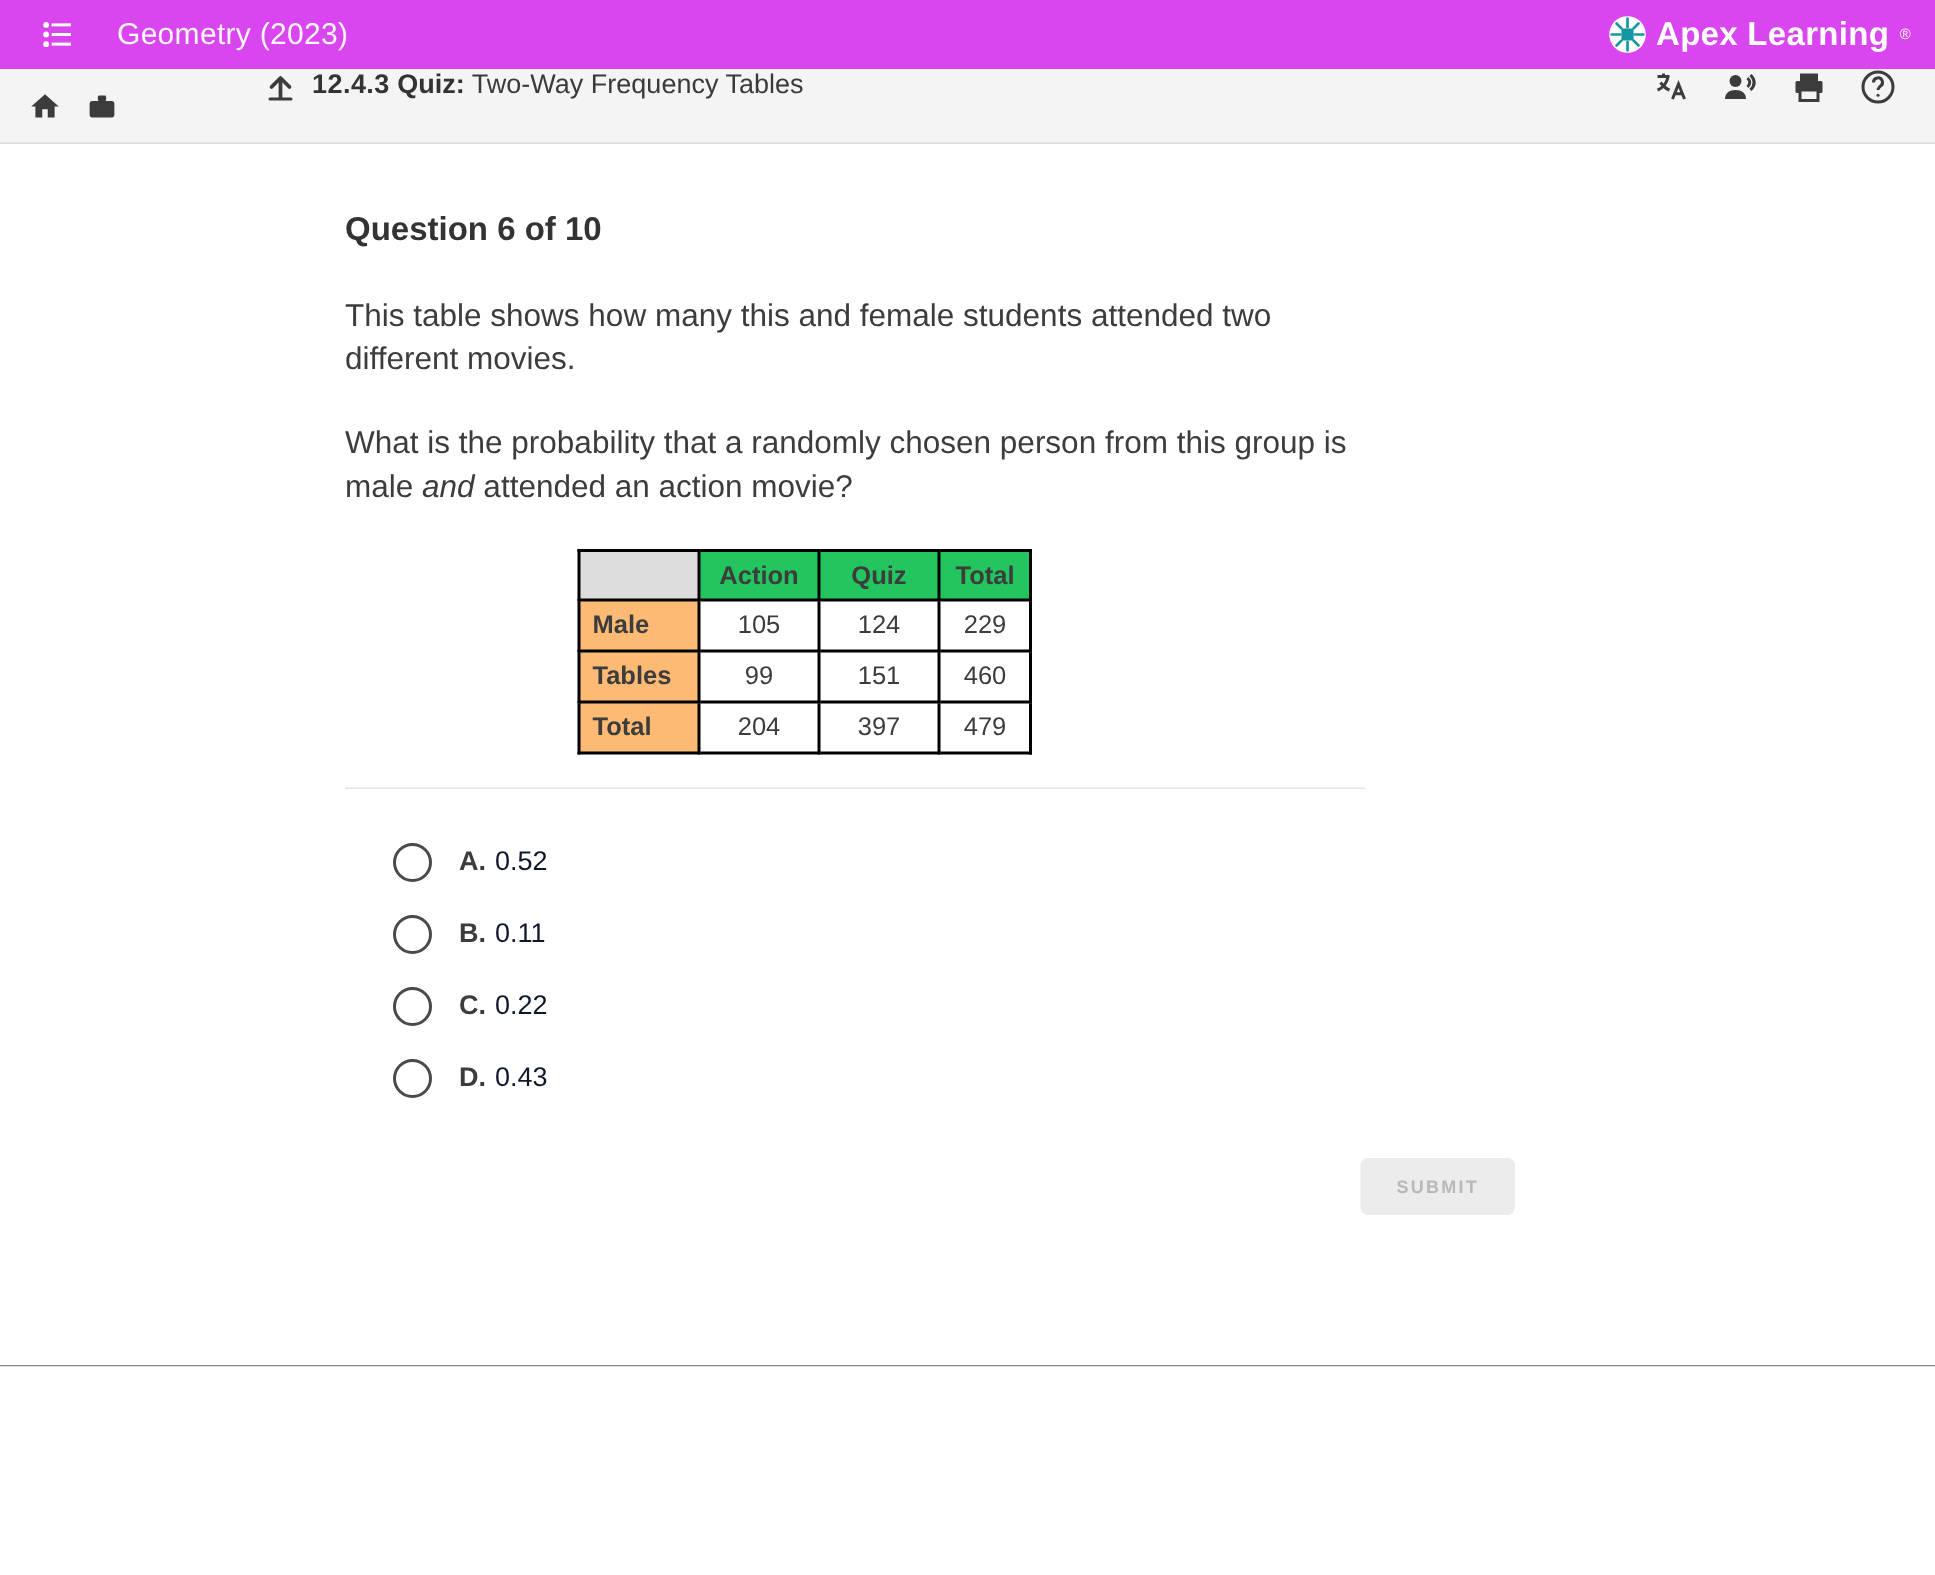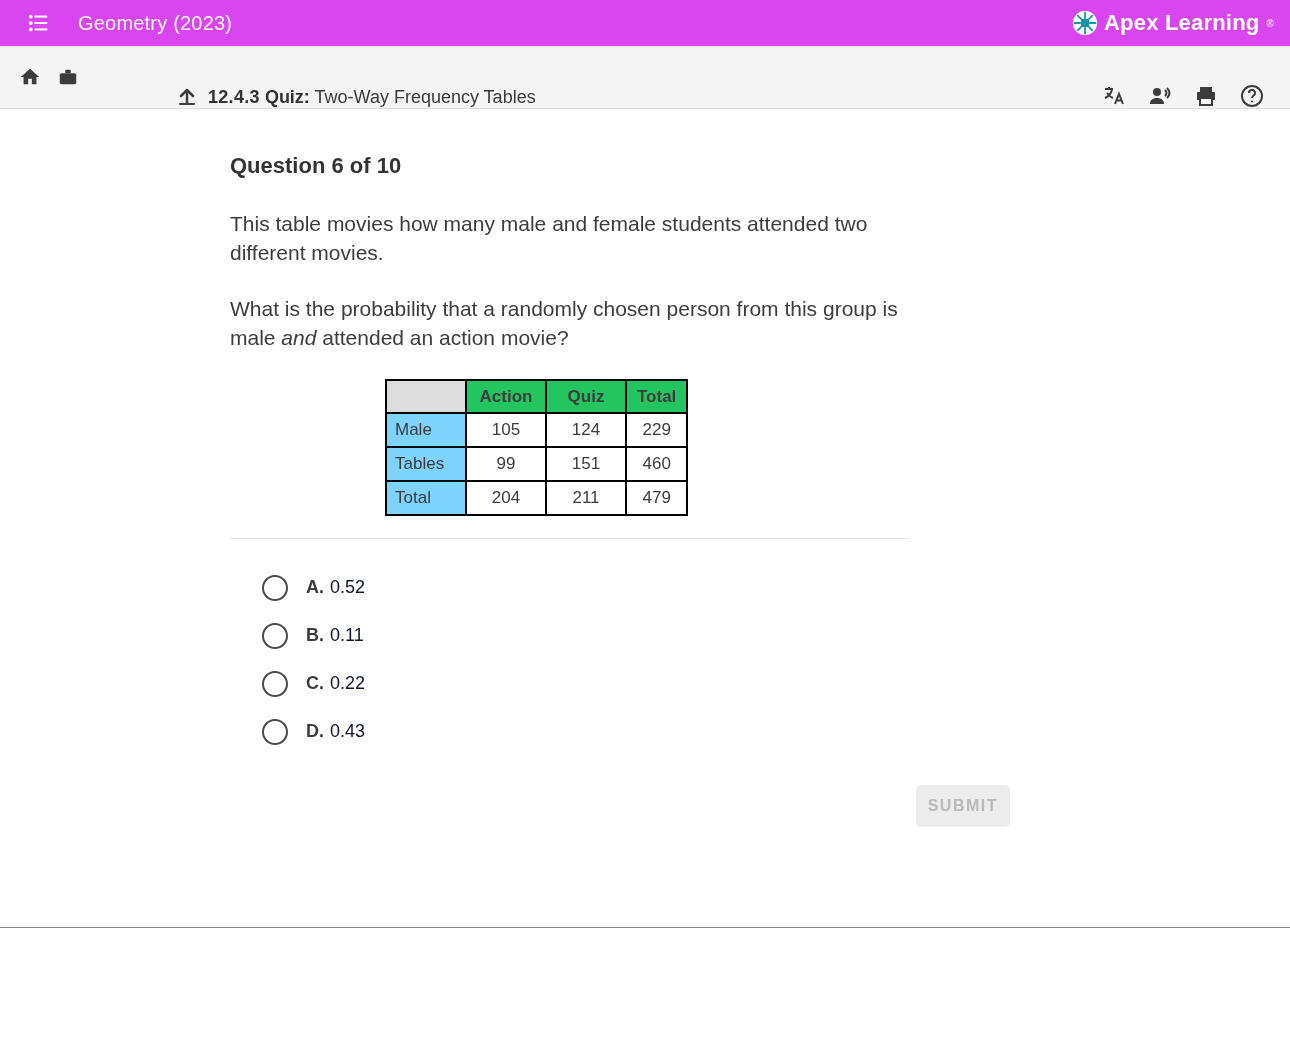--- a/index.html
+++ b/index.html
@@ -35,24 +35,24 @@
     font-weight: 700; font-size: 22px;
     letter-spacing: 0.2px;
     justify-content: center;
   }
   .brand-logo {
     width: 26px; height: 26px;
   }
   .tm { font-size: 10px; font-weight: 400; margin-left:1px; }
 
   .sub-bar {
-    height: 63px;
+    height: 50px;
     background: #f4f4f4;
     border-bottom: 1px solid #dcdcdc;
-    display:flex; align-items:flex-end;
+    display:flex; align-items:flex-start;
     padding: 0 16px 0 0;
   }
   .sub-left-icons {
     width: 78px;
     height:100%;
     display:flex; align-items:center; justify-content:center; gap:16px;
     padding: 0 8px 0 28px;
   }
   .sub-left-gap { width: 90px; }
   .back-arrow-area {
@@ -98,23 +98,23 @@
   }
   .freq-table th.corner {
     background: #dcdcdc;
     width: 80px;
   }
   .freq-table th.col-head {
     background: #22c55e;
     font-weight: 700;
   }
   .freq-table td.row-head {
-    background: #7dd3fc;
+    background: #fdba74;
     text-align: left;
-    font-weight: 400;
+    font-weight: 700;
     padding-left: 8px;
   }
   .freq-table td.cell { min-width: 80px; }
   .freq-table th.total-col, .freq-table td.total-col { min-width: 55px; }
 
   .q-divider {
     border: none;
     border-top: 1px solid #e5e5e5;
     margin: 22px 0 36px 0;
   }
@@ -139,22 +139,22 @@
   .submit-area {
     display:flex; justify-content:flex-end;
     max-width: 910px;
     margin: 40px 0 0 0;
   }
   .submit-btn {
     background: #ececec;
     color: #b8b8b8;
     font-weight: 600;
     letter-spacing: 1.5px;
-    font-size: 16px;
-    padding: 12px 12px;
+    font-size: 12px;
+    padding: 12px 24px;
     border-radius: 5px;
     border:none;
   }
 
   .page-bottom-line {
     border-top: 1px solid #888;
     margin-top: 100px;
   }
 </style>
 </head>
@@ -253,21 +253,21 @@
         <circle cx="12" cy="17.5" r="1" fill="#3c3c3c" stroke="none"></circle>
       </svg>
     </span>
   </div>
 </div>
 
 <div class="content">
   <div class="q-heading">Question 6 of 10</div>
 
   <div class="q-body">
-    <p>This table movies how many male and female students attended two different movies.</p>
+    <p>This table shows how many this and female students attended two different movies.</p>
     <p>
       <span>What is the probability that a randomly chosen person from this group is male </span><span class="and">and</span><span> attended an action movie?</span>
     </p>
 
     <table class="freq-table">
       <tbody>
           <tr>
         <th class="corner"></th>
         <th class="col-head">Action</th>
         <th class="col-head">Quiz</th>
@@ -281,21 +281,21 @@
       </tr>
       <tr>
         <td class="row-head">Tables</td>
         <td class="cell">99</td>
         <td class="cell">151</td>
         <td class="cell total-col">460</td>
       </tr>
       <tr>
         <td class="row-head">Total</td>
         <td class="cell">204</td>
-        <td class="cell">211</td>
+        <td class="cell">397</td>
         <td class="cell total-col">479</td>
       </tr>
     </tbody>
       </table>
 
     <hr class="q-divider">
 
     <div class="options">
       <div class="option-row">
         <span class="radio-circle"></span>

